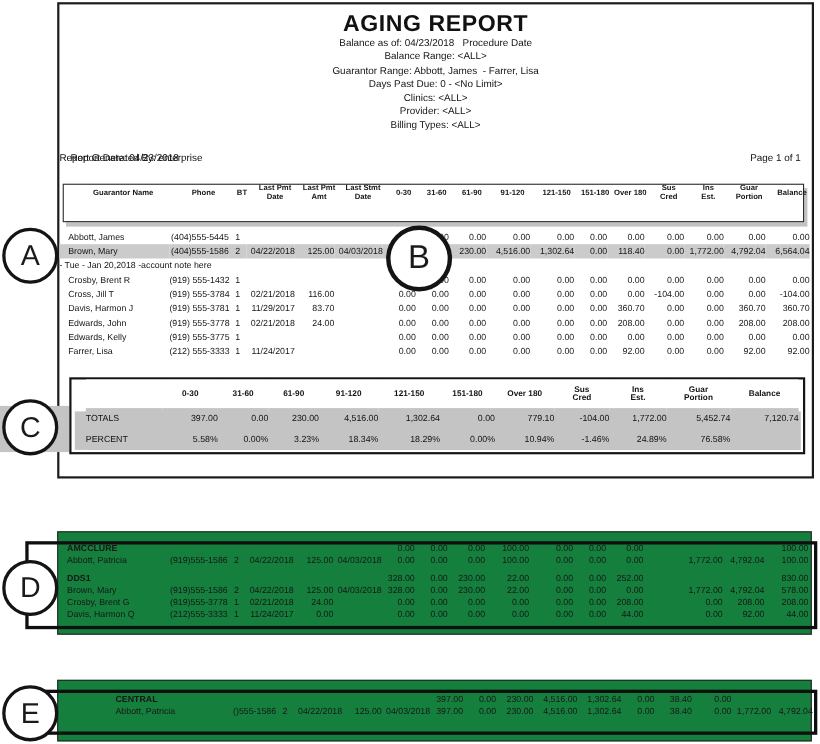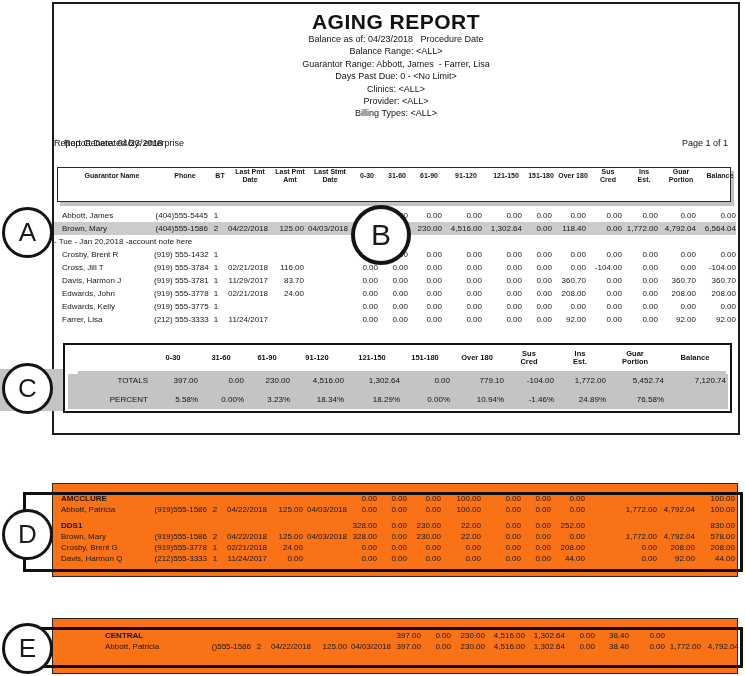--- a/index.html
+++ b/index.html
@@ -27,24 +27,24 @@
   td.bold{font-weight:bold;}
   tr.spacer td{height:5px;}
   td.note-cell{text-align:left;padding-left:8px;}
   .tbl-main{left:0;top:205px;}
   
   .c-band{left:0;top:369px;width:64px;height:42px;background:#c4c4c4;}
   .totals-box{left:63px;top:343px;width:669px;height:70px;border:2.5px solid #141414;background:#fff;box-sizing:border-box;}
   table.tot{border-collapse:collapse;table-layout:fixed;width:648px;font-size:8px;margin-left:8px;}
   table.tot th{font-size:7.5px;font-weight:bold;white-space:pre-line;line-height:8.5px;height:26px;text-align:center;vertical-align:middle;background:#fff;padding:0;}
   table.tot td{height:19px;background:#c4c4c4;text-align:right;white-space:nowrap;padding:0;vertical-align:middle;}
-  table.tot td.lbl{text-align:right;}
+  table.tot td.lbl{text-align:left;}
   .tot-gray{left:2.5px;right:2.5px;top:29px;bottom:2.5px;background:#c4c4c4;}
   
-  .frag{border:1.5px solid #262626;background:#f97316;}
+  .frag{border:1.5px solid #262626;background:#15803d;}
   .frag-d{left:52px;top:483px;width:684px;height:92px;}
   .frag-e{left:52px;top:618px;width:684px;height:54px;}
   .thick-box{border:3px solid #0f0f0f;background:transparent;z-index:2;}
   .box-d{left:23px;top:492px;width:714px;height:74px;}
   .box-e{left:23px;top:627px;width:714px;height:35px;}
   
   .callout{border:3.5px solid #141414;border-radius:50%;background:#fff;display:flex;align-items:center;justify-content:center;font-size:26px;color:#1a1a1a;z-index:3;font-family:"Liberation Sans",sans-serif;}
   .co-a{left:2px;top:207px;width:45px;height:45px;}
   .co-b{left:351px;top:205px;width:52px;height:52px;border-width:4px;font-size:30px;}
   .co-c{left:2px;top:363px;width:45px;height:45px;}

